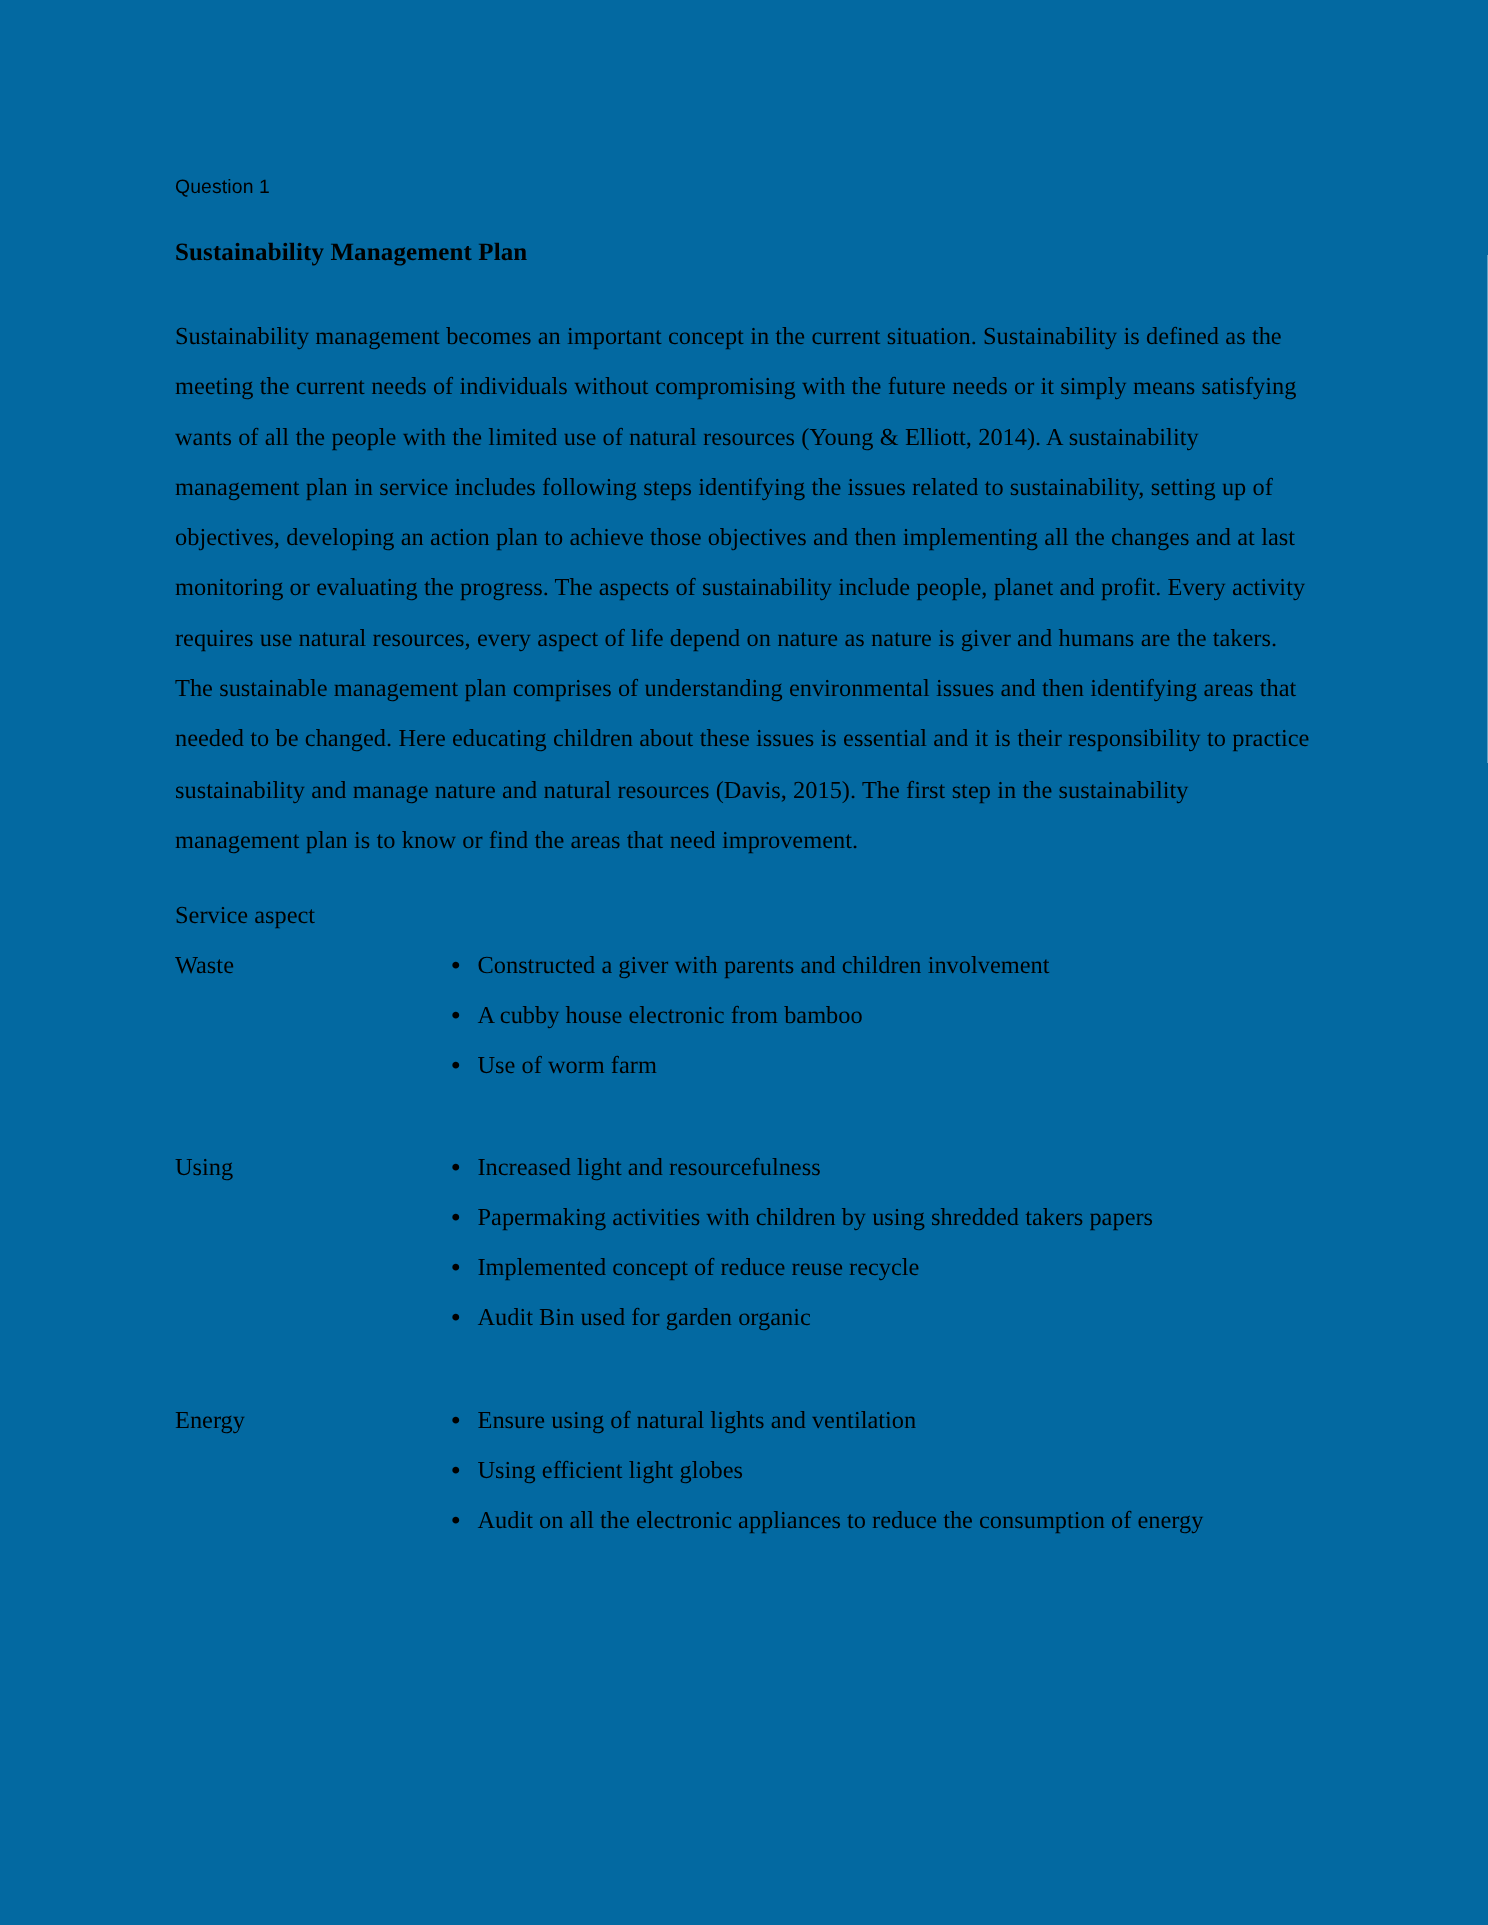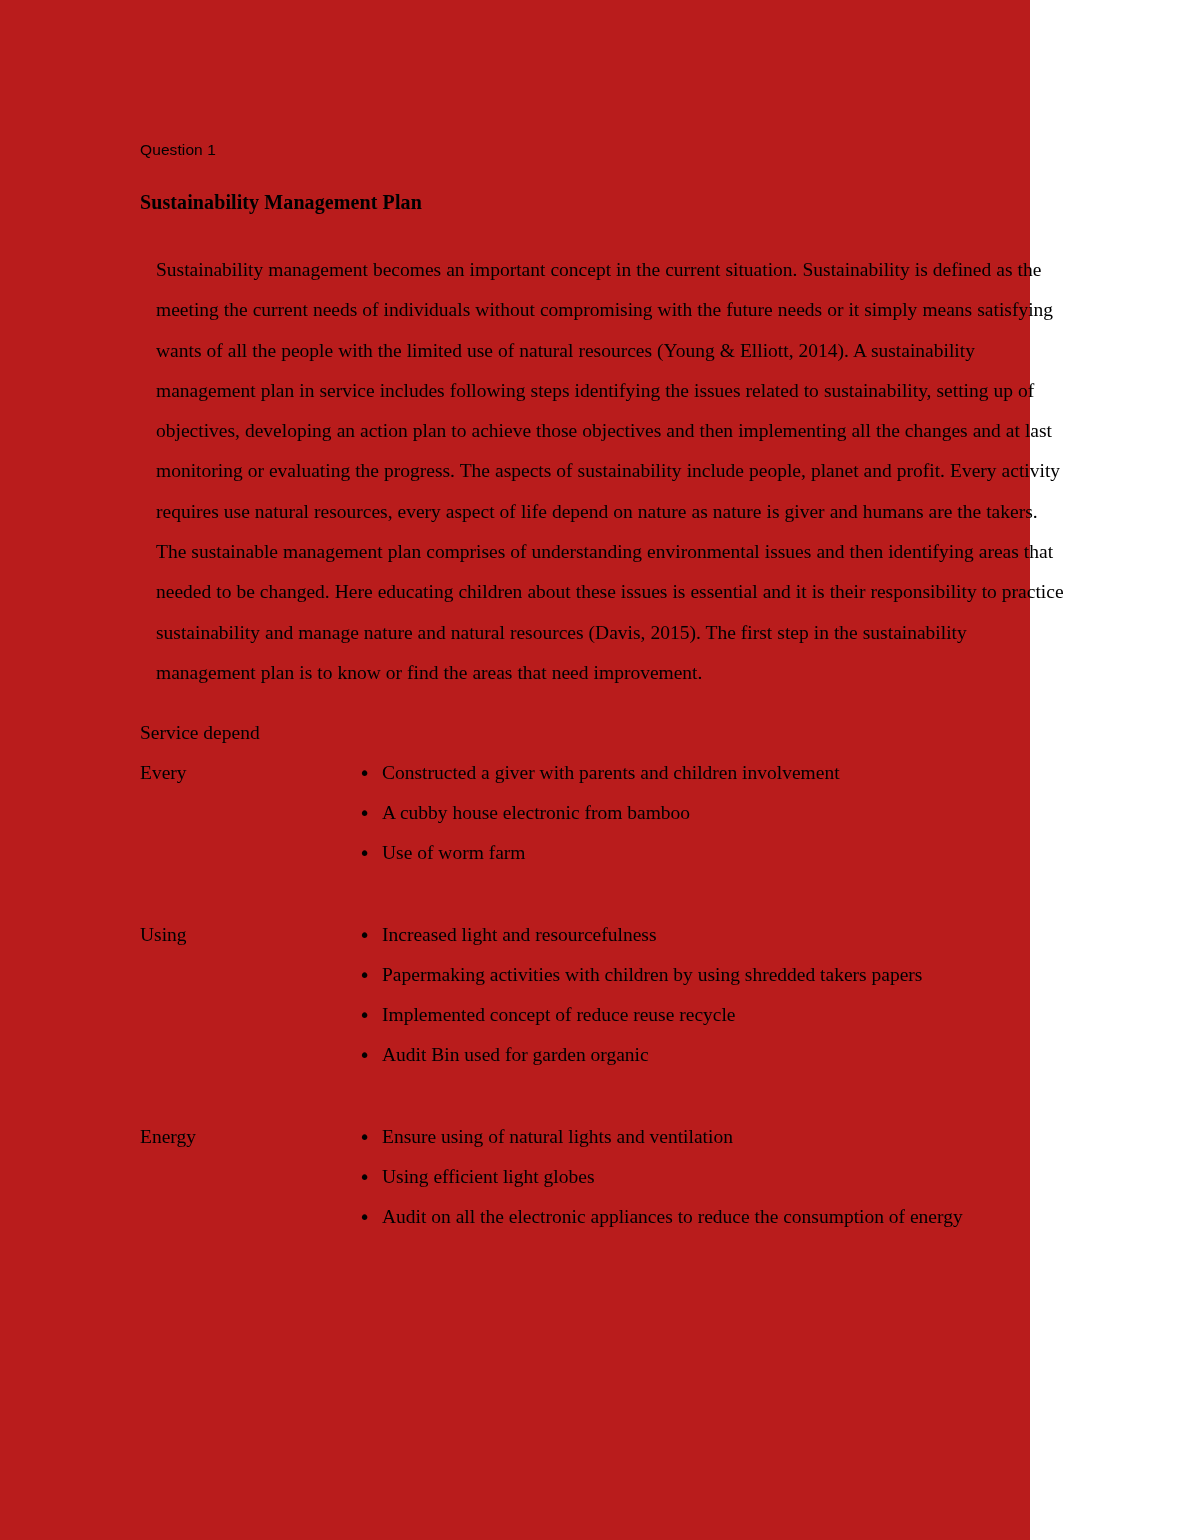--- a/index.html
+++ b/index.html
@@ -15,23 +15,23 @@
     overflow: hidden;
     font-family: "Liberation Serif", "DejaVu Serif", serif;
     color: #000000;
     -webkit-font-smoothing: antialiased;
   }
 
   .page {
     position: absolute;
     left: 0;
     top: 0;
-    width: 1030px;
+    width: 1190px;
     height: 1540px;
-    background: #b91c1c;
+    background: #0369a1;
   }
 
   .content {
     position: absolute;
     left: 140px;
     top: 140px;
     width: 940px;
   }
 
   
@@ -52,21 +52,21 @@
     line-height: 24px;
     margin: 0 0 36px 0;
     letter-spacing: 0.1px;
   }
 
   
   .body-paragraph {
     font-size: 19.5px;
     line-height: 40.3px;
     text-align: left;
-    margin: 0 0 20px 16px;
+    margin: 0 0 20px 0;
     width: 912px;
     word-spacing: 0.15px;
   }
 
   
   .service-aspect-label {
     font-size: 19.5px;
     line-height: 40px;
     margin: 0 0 0 0;
   }
@@ -123,26 +123,26 @@
 
 <div class="page">
   <div class="content">
 
     <p class="question-label">Question 1</p>
 
     <h1 class="doc-heading">Sustainability Management Plan</h1>
 
     <p class="body-paragraph">Sustainability management becomes an important concept in the current situation. Sustainability is defined as the meeting the current needs of individuals without compromising with the future needs or it simply means satisfying wants of all the people with the limited use of natural resources (Young &amp; Elliott, 2014). A sustainability management plan in service includes following steps identifying the issues related to sustainability, setting up of objectives, developing an action plan to achieve those objectives and then implementing all the changes and at last monitoring or evaluating the progress. The aspects of sustainability include people, planet and profit. Every activity requires use natural resources, every aspect of life depend on nature as nature is giver and humans are the takers.  The sustainable management plan comprises of understanding environmental issues and then identifying areas that needed to be changed. Here educating children about these issues is essential and it is their responsibility to practice sustainability and manage nature and natural resources (Davis, 2015).  The first step in the sustainability management plan is to know or find the areas that need improvement.</p>
 
-    <p class="service-aspect-label">Service depend</p>
+    <p class="service-aspect-label">Service aspect</p>
 
     <table class="aspect-table">
       <tbody>
           <tr class="aspect-group">
-            <td class="aspect-label-cell">Every</td>
+            <td class="aspect-label-cell">Waste</td>
             <td class="aspect-items-cell">
               <ul class="bullet-list">
                 <li class="bullet-item"><span class="bullet-marker">•</span><span>Constructed a giver with parents and children involvement</span></li>
                 <li class="bullet-item"><span class="bullet-marker">•</span><span>A cubby house electronic from bamboo</span></li>
                 <li class="bullet-item"><span class="bullet-marker">•</span><span>Use of worm farm</span></li>
               </ul>
             </td>
           </tr>
           <tr>
             <td class="group-spacer">&nbsp;</td>

